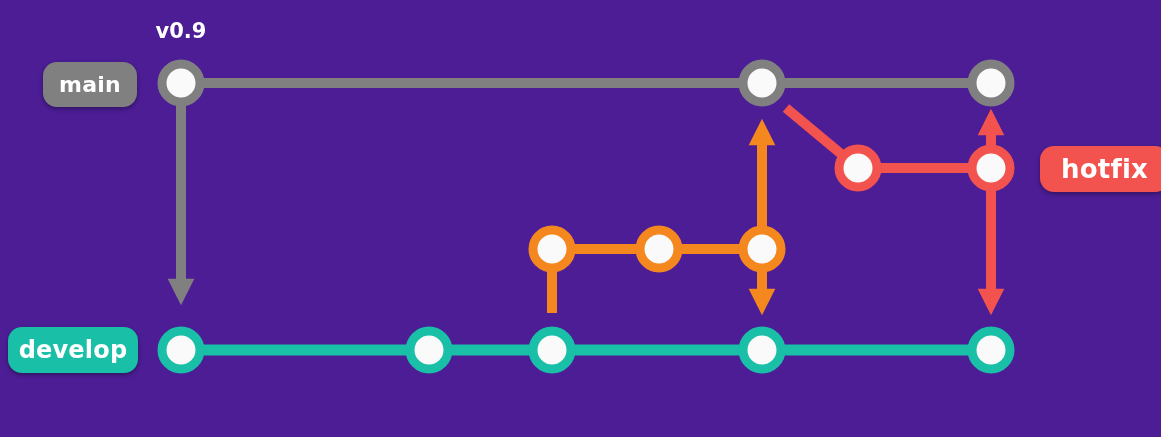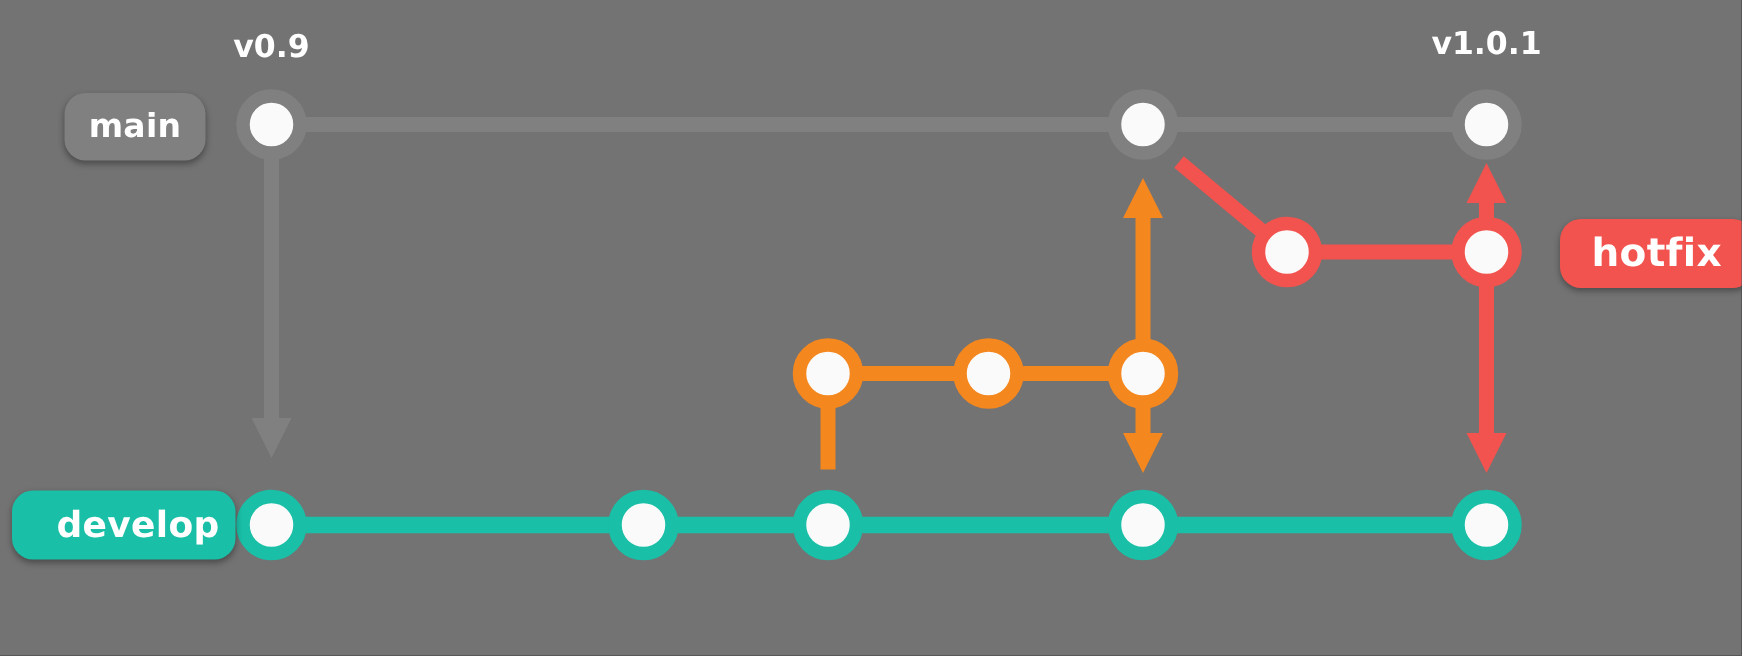--- a/index.html
+++ b/index.html
@@ -2,36 +2,36 @@
 <html><head>
 <meta charset="utf-8">
 <style>
   html,body{margin:0;padding:0;}
   body{
     width:1161px;height:437px;
     background:#2b2b2b;
     font-family:"DejaVu Sans","Liberation Sans",sans-serif;
     overflow:hidden;
   }
-  #stage{position:relative;width:1161px;height:437px;background:#737373;}
+  #stage{position:relative;width:1161px;height:437px;background:#4c1d95;}
   svg.graph{position:absolute;left:0;top:0;width:1161px;height:437px;}
 
   .badge{
     position:absolute;
     display:flex;align-items:center;justify-content:center;
     border-radius:14px;
     color:#ffffff;
     font-weight:bold;
     letter-spacing:.2px;
     box-shadow:0 2px 4px rgba(0,0,0,.35);
     user-select:none;
     text-align:center;
   }
   .badge-main{left:43px;top:62px;width:94px;height:45px;background:#808080;font-size:22px;}
-  .badge-develop{left:8px;top:327px;width:130px;height:46px;background:#19bfa6;font-size:24px;padding-left:19px;}
+  .badge-develop{left:8px;top:327px;width:130px;height:46px;background:#19bfa6;font-size:24px;}
   .badge-release{left:374px;top:226px;width:128px;height:46px;background:#f5871f;font-size:24px;}
   .badge-hotfix{left:1040px;top:146px;width:129px;height:46px;background:#f2534e;font-size:26px;}
 
   .tag{
     position:absolute;
     color:#ffffff;
     font-size:21px;
     font-weight:bold;
     text-align:center;
     user-select:none;
@@ -93,19 +93,18 @@
     <circle cx="762" cy="249" r="19" fill="#fafafa" stroke="#f5871f" stroke-width="9"></circle>
 
     <circle cx="181" cy="350" r="19" fill="#fafafa" stroke="#19bfa6" stroke-width="9"></circle>
     <circle cx="429" cy="350" r="19" fill="#fafafa" stroke="#19bfa6" stroke-width="9"></circle>
     <circle cx="552" cy="350" r="19" fill="#fafafa" stroke="#19bfa6" stroke-width="9"></circle>
     <circle cx="762" cy="350" r="19" fill="#fafafa" stroke="#19bfa6" stroke-width="9"></circle>
     <circle cx="991" cy="350" r="19" fill="#fafafa" stroke="#19bfa6" stroke-width="9"></circle>
   </svg>
 
   <div class="tag tag-v09">v0.9</div>
-  <div class="tag tag-v101">v1.0.1</div>
 
   <div class="badge badge-main">main</div>
   <div class="badge badge-hotfix">hotfix</div>
   <div class="badge badge-develop">develop</div>
 
 </div>
 
 </body></html>

